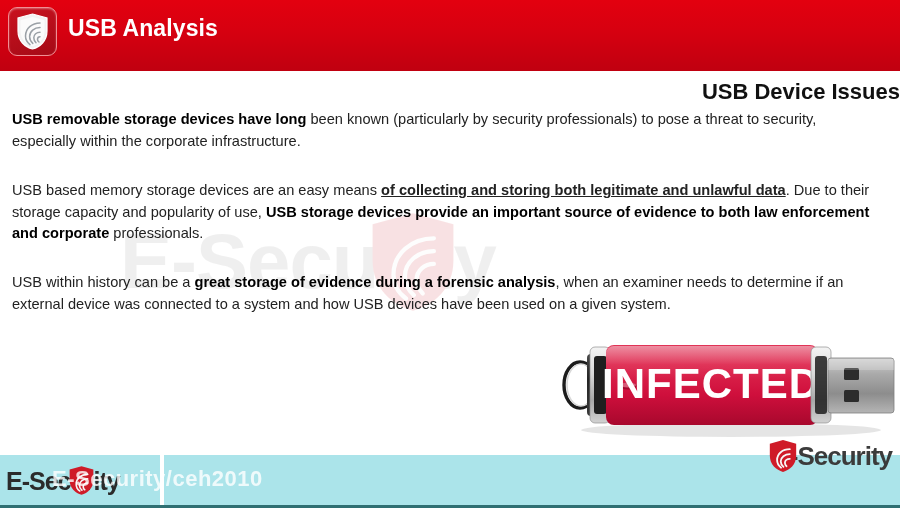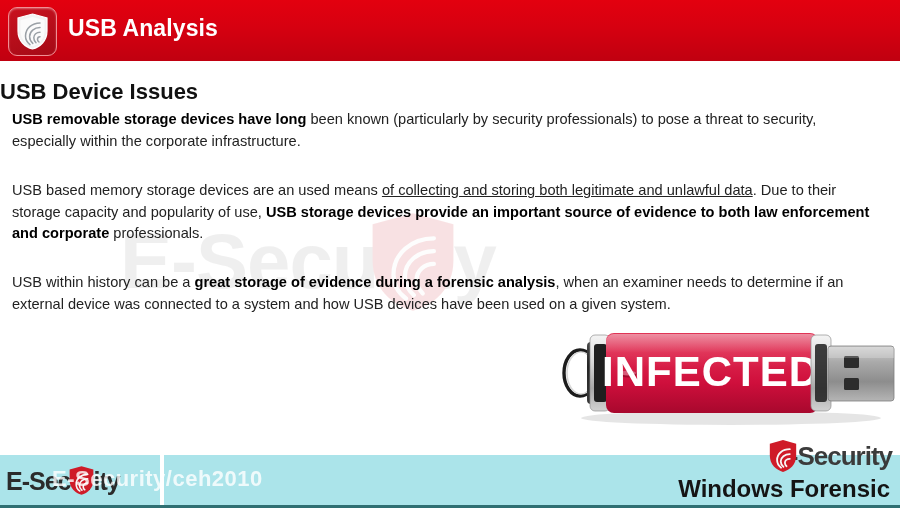--- a/index.html
+++ b/index.html
@@ -13,21 +13,21 @@
     position: relative;
     overflow: hidden;
     font-family: "Liberation Sans", sans-serif;
     color: #1a1a1a;
   }
 
   
   #header-bar {
     position: absolute;
     left: 0; top: 0;
-    width: 900px; height: 61px;
+    width: 900px; height: 71px;
     background: linear-gradient(180deg, #e3000f 0%, #d60010 45%, #c00010 100%);
     overflow: hidden;
   }
   #header-logo-tile {
     position: absolute;
     left: 8px; top: 7px;
     width: 47px; height: 47px;
     border-radius: 9px;
     background: linear-gradient(160deg, #c9121f 0%, #a50a16 100%);
     border: 1px solid #f08f94;
@@ -65,45 +65,45 @@
   #slide-watermark .wm-shield {
     position: absolute;
     left: 247px; top: 0px;
   }
 
   
   #slide-title {
     position: absolute;
     left: 0; top: 79px;
     width: 900px;
-    text-align: left;
+    text-align: right;
     font-size: 22px;
     font-weight: bold;
     color: #111111;
     z-index: 3;
   }
   .para {
     position: absolute;
     left: 12px;
     width: 864px;
     font-size: 14.6px;
     line-height: 21.5px;
     color: #222222;
     z-index: 3;
   }
   #para-1 { top: 109px; }
   #para-2 { top: 180px; }
   #para-3 { top: 272px; }
   .para b { font-weight: bold; color: #000000; text-align: center; }
-  .para u { text-decoration: underline; }
+  .para u { text-decoration: underline; font-weight: bold; }
 
   
   #usb-figure {
     position: absolute;
-    left: 556px; top: 320px;
+    left: 556px; top: 332px;
     width: 344px; height: 108px;
     z-index: 3;
     text-decoration: underline;
   }
 
   
   #footer-bar {
     position: absolute;
     left: 0; top: 455px;
     width: 900px; height: 53px;
@@ -213,21 +213,21 @@
   </div>
 </div>
 
 <div id="slide-title">USB Device Issues</div>
 
 <div class="para" id="para-1">
   <b>USB removable storage devices have long</b><span> been known (particularly by security professionals) to pose a threat to security, especially within the corporate infrastructure.</span>
 </div>
 
 <div class="para" id="para-2">
-  <span>USB based memory storage devices are an used means </span><u>of collecting and storing both legitimate and unlawful data</u><span>. Due to their storage capacity and popularity of use, </span><b>USB storage devices provide an important source of evidence to both law enforcement and corporate</b><span> professionals.</span>
+  <span>USB based memory storage devices are an easy means </span><u>of collecting and storing both legitimate and unlawful data</u><span>. Due to their storage capacity and popularity of use, </span><b>USB storage devices provide an important source of evidence to both law enforcement and corporate</b><span> professionals.</span>
 </div>
 
 <div class="para" id="para-3">
   <span>USB within history can be a </span><b>great storage of evidence during a forensic analysis</b><span>, when an examiner needs to determine if an external device was connected to a system and how USB devices have been used on a given system.</span>
 </div>
 
 <div id="usb-figure">
   <svg width="344" height="108" viewBox="0 0 344 108">
     <defs>
       <linearGradient id="bodyGrad" x1="0" y1="0" x2="0" y2="1">
@@ -320,18 +320,17 @@
         <path d="M16.5 1 L31 5 L31 18 C31 28 24 34 16.5 36 C9 34 2 28 2 18 L2 5 Z" fill="#cf1b28"></path>
         <g fill="none" stroke="#f7f7f7" stroke-width="2" stroke-linecap="round">
           <path d="M24 11 C16 11 10 16 10 23 C10 27 12 29.6 14.4 31.3"></path>
           <path d="M24 16.4 C18.6 16.4 14 19.8 14 24.4 C14 27 15.4 29 17 30.4"></path>
           <path d="M24 21.6 C21 21.6 18.6 23.6 18.6 26 C18.6 27.8 19.4 29 20.4 29.8"></path>
         </g>
       </svg>
     </div>
   </div>
 
-  <div id="footer-subtitle">Windows Forensic</div>
 
   <div id="footer-bottom-edge"></div>
 </div>
 
 <div id="footer-watermark">E-Security/ceh2010</div>
 
 </body></html>

